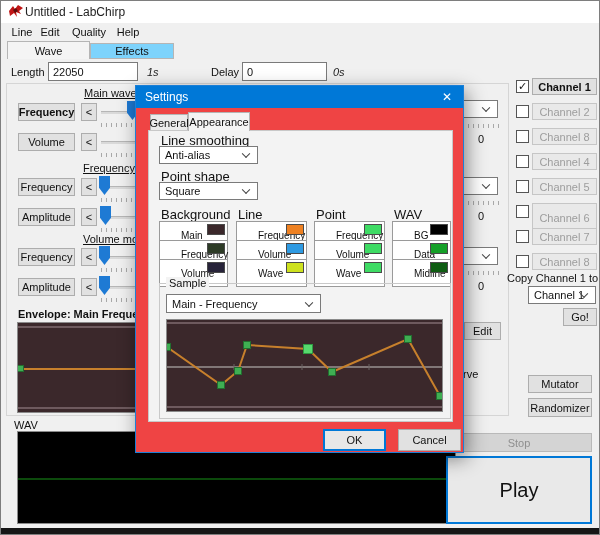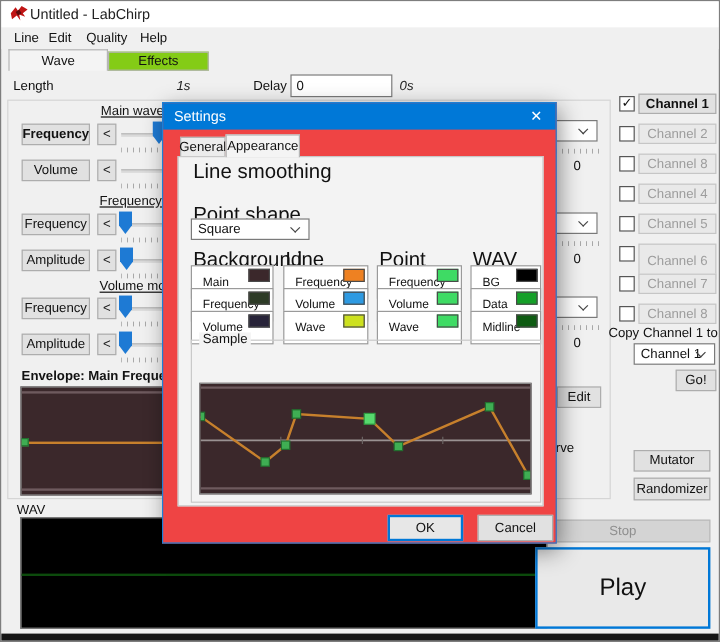--- a/index.html
+++ b/index.html
@@ -9,21 +9,21 @@
   .abs { position:absolute; }
   .txt { position:absolute; font-size:11px; color:#111; white-space:nowrap; }
   .italic { font-style:italic; color:#222; }
   .bold { font-weight:bold; }
   .titlebar { position:absolute; left:0; top:0; width:100%; height:22px; background:#ffffff;
               display:flex; align-items:center; }
   .title-text { font-size:12px; color:#222; margin-left:7px; }
   .menubar { position:absolute; left:0; top:22px; width:100%; height:18px; background:#f0f0f0; }
   .menu-item { position:absolute; top:0; height:18px; font-size:11px; color:#111;
                display:flex; align-items:center; justify-content:center; }
-  .tab { position:absolute; border:1px solid #b5b5b5; background:#84cc16; font-size:11px;
+  .tab { position:absolute; border:1px solid #b5b5b5; background:#7dd3fc; font-size:11px;
          color:#111; display:flex; align-items:center; justify-content:center; }
   .tab.sel { background:#f4f4f4; border-bottom:none; z-index:2; }
   .input { position:absolute; background:#fff; border:1px solid #7a7a7a; font-size:11px;
            padding:1px 4px; color:#111; }
   .gbox { position:absolute; border:1px solid #d5d5d5; }
   .btn { position:absolute; background:#e1e1e1; border:1px solid #adadad; font-size:11px; color:#111;
          display:flex; align-items:center; justify-content:center; cursor:default; }
   .btn.dis { background:#e9e9e9; border-color:#c6c6c6; color:#9d9d9d; }
   .btn.stop { background:#d4d4d4; border-color:#b9b9b9; color:#8f8f8f; }
   .btn.play { border:2px solid #0078d7; background:#e9e9e9; font-size:20px; }
@@ -43,23 +43,23 @@
   .darkchart { position:absolute; background:#3b282b; border:1px solid #8a8a8a; overflow:hidden; }
   .stripe { position:absolute; left:0; width:100%; height:2px; background:#6e5a5e; }
   .dlg { position:absolute; left:134px; top:84px; width:329px; height:368px; background:#ef4444;
          border:1px solid #1c7fd6; box-shadow:3px 6px 18px rgba(0,0,0,.45); z-index:10; }
   .dlg-title { position:absolute; left:0; top:0; width:100%; height:22px; background:#0078d7;
                color:#fff; font-size:12px; display:flex; align-items:center; padding-left:9px; }
   .dlg-close { position:absolute; right:0; top:0; width:32px; height:22px; color:#fff;
                display:flex; align-items:center; justify-content:center; font-size:12px; }
   .page { position:absolute; left:12px; top:44px; width:305px; height:292px; background:#f3f3f3;
           border:1px solid #c8c8c8; }
-  .dlbl { position:absolute; font-size:17px; color:#111; white-space:nowrap; }
+  .dlbl { position:absolute; font-size:13px; color:#111; white-space:nowrap; }
   .ccell { position:absolute; height:28px; background:#fff; border:1px solid #9a9a9a;
-           font-size:10px; color:#111; display:flex; align-items:center; padding-left:9px; }
+           font-size:10px; color:#111; display:flex; align-items:center; padding-left:21px; }
   .swatch { position:absolute; right:2px; top:2px; width:18px; height:11px; border:1px solid #4a4a4a; }
   .sgbox { position:absolute; border:1px solid #c9c9c9; }
   .sglabel { position:absolute; font-size:11px; color:#111; background:#f3f3f3; padding:0 3px; }
   .okbtn { border:2px solid #0078d7; background:#e7e7e7; }
   .botstrip { position:absolute; left:0; bottom:0; width:100%; height:6px; background:#161616; }
 </style>
 </head>
 <body>
 
 <div class="win">
@@ -76,20 +76,21 @@
       <div class="menu-item" style="left: 8px; width: 26px;">Line</div>
       <div class="menu-item" style="left: 36px; width: 26px;">Edit</div>
       <div class="menu-item" style="left: 66px; width: 44px;">Quality</div>
       <div class="menu-item" style="left: 112px; width: 30px;">Help</div>
     </div>
 
   <div class="tab sel" style="left:6px;top:40px;width:83px;height:18px">Wave</div>
   <div class="tab" style="left:89px;top:42px;width:84px;height:16px">Effects</div>
 
   <div class="txt" style="left:10px;top:65px">Length</div>
+  <input class="input" style="left: 47px; top: 61px; width: 90px; height: 19px;" value="22050">
   <div class="txt italic" style="left:146px;top:65px">1s</div>
   <div class="txt" style="left:210px;top:65px">Delay</div>
   <input class="input" style="left: 241px; top: 61px; width: 85px; height: 19px;" value="0">
   <div class="txt italic" style="left:332px;top:65px">0s</div>
 
   <div class="gbox" style="left:5px;top:82px;width:503px;height:333px"></div>
 
   <div id="sections">
       <div class="uhead" style="left: 83px; top: 86px;">Main wave</div>
       <div class="btn bold" style="left: 17px; top: 102px; width: 57px; height: 18px;">Frequency</div>
@@ -197,20 +198,24 @@
       <span>Settings</span>
     </div>
     <div class="dlg-close">✕</div>
 
     <div class="tab" style="left:14px;top:28px;width:38px;height:17px;background:#ececec">General</div>
     <div class="tab sel" style="left:52px;top:26px;width:62px;height:19px">Appearance</div>
 
     <div class="page"></div>
 
     <div class="dlbl" style="left:25px;top:47px">Line smoothing</div>
+    <div class="combo" style="left:23px;top:60px;width:99px;height:18px">
+      <span>Anti-alias</span>
+      <span class="chev"></span>
+    </div>
 
     <div class="dlbl" style="left:25px;top:83px">Point shape</div>
     <div class="combo" style="left:23px;top:96px;width:99px;height:18px">
       <span>Square</span>
       <span class="chev"></span>
     </div>
 
     <div id="colorgrid">
         <div class="dlbl" style="left: 25px; top: 121px;">Background</div>
         <div class="ccell" style="left: 23px; top: 135px; width: 69px;">Main<span class="swatch" style="background: rgb(59, 40, 43);"></span></div>
@@ -225,20 +230,24 @@
         <div class="ccell" style="left: 178px; top: 154px; width: 71px;">Volume<span class="swatch" style="background: rgb(62, 219, 100);"></span></div>
         <div class="ccell" style="left: 178px; top: 173px; width: 71px;">Wave<span class="swatch" style="background: rgb(62, 219, 100);"></span></div>
         <div class="dlbl" style="left: 258px; top: 121px;">WAV</div>
         <div class="ccell" style="left: 256px; top: 135px; width: 59px;">BG<span class="swatch" style="background: rgb(0, 0, 0);"></span></div>
         <div class="ccell" style="left: 256px; top: 154px; width: 59px;">Data<span class="swatch" style="background: rgb(21, 160, 40);"></span></div>
         <div class="ccell" style="left: 256px; top: 173px; width: 59px;">Midline<span class="swatch" style="background: rgb(14, 92, 18);"></span></div>
       </div>
 
     <div class="sgbox" style="left:23px;top:197px;width:292px;height:136px"></div>
     <div class="sglabel" style="left:30px;top:191px">Sample</div>
+    <div class="combo" style="left:30px;top:208px;width:155px;height:19px">
+      <span>Main - Frequency</span>
+      <span class="chev"></span>
+    </div>
     <div class="darkchart" style="left:30px;top:233px;width:277px;height:93px" id="samplechart"><svg width="275" height="91">
           <line x1="0" y1="3" x2="275" y2="3" stroke="#6e5a5e" stroke-width="2"></line>
           <line x1="0" y1="87" x2="275" y2="87" stroke="#6e5a5e" stroke-width="2"></line>
           <line x1="0" y1="47" x2="275" y2="47" stroke="#9a9292" stroke-width="1.5"></line>
           <line x1="67" y1="44" x2="67" y2="50" stroke="#6b6363" stroke-width="1"></line>
           <line x1="135" y1="44" x2="135" y2="50" stroke="#6b6363" stroke-width="1"></line>
           <line x1="202" y1="44" x2="202" y2="50" stroke="#6b6363" stroke-width="1"></line>
           <polyline points="0,27 54,65 71,51 80,25 141,29 165,52 241,19 273,76" fill="none" stroke="#c7802c" stroke-width="2"></polyline>
           <rect x="-3.5" y="23.5" width="7" height="7" fill="#3fae53" stroke="#226f2f"></rect>
           <rect x="50.5" y="61.5" width="7" height="7" fill="#3fae53" stroke="#226f2f"></rect>

